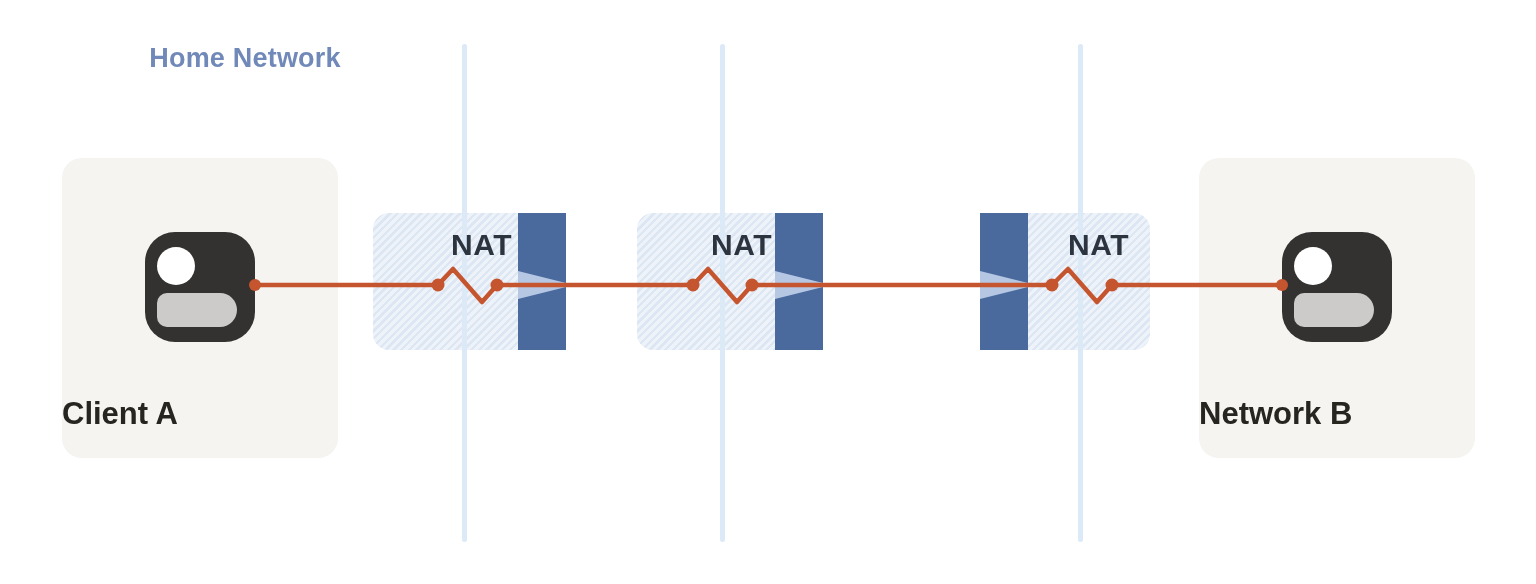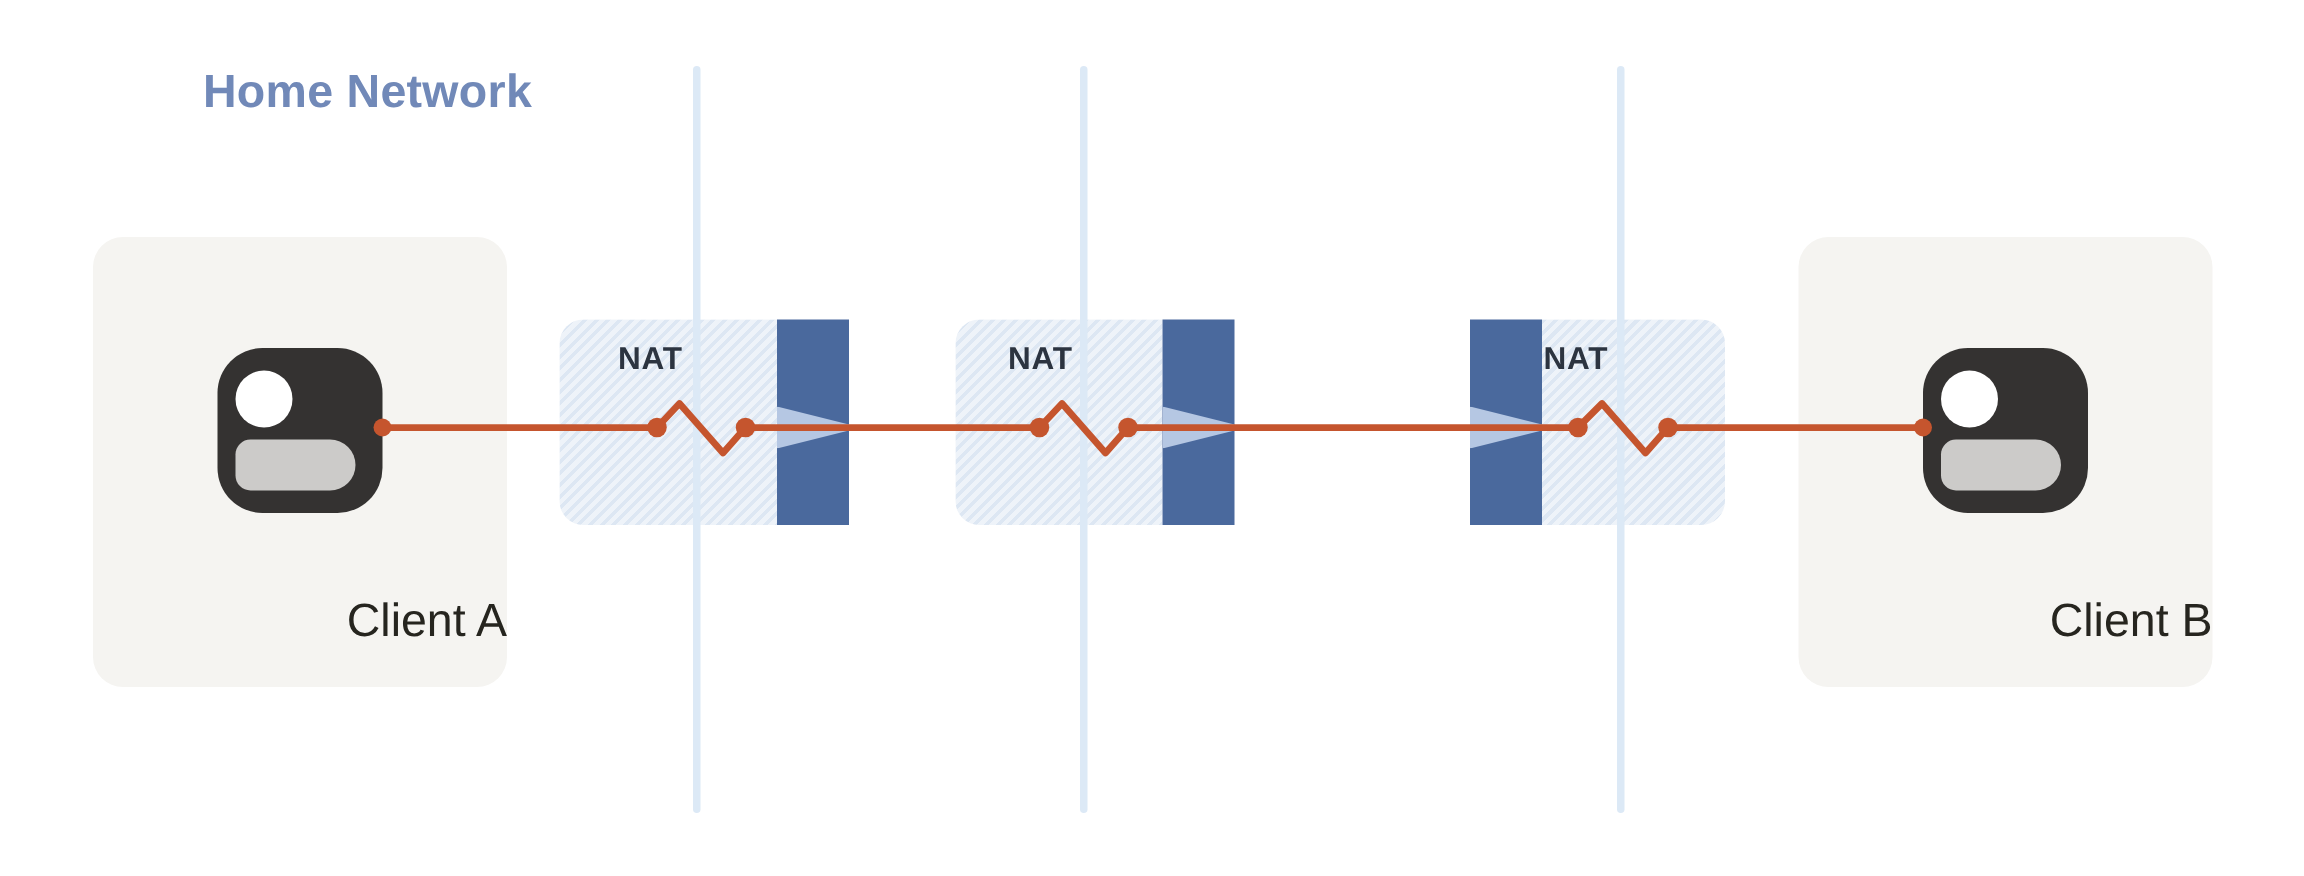--- a/index.html
+++ b/index.html
@@ -9,21 +9,21 @@
     background:#ffffff;
     overflow:hidden;
     font-family:"Liberation Sans", sans-serif;
   }
 
   
   .zone-label{
     position:absolute;
     top:43px;
     transform:translateX(-50%);
-    font-size:31px;
+    font-size:27px;
     font-weight:bold;
     color:#7189b8;
     letter-spacing:.2px;
     white-space:nowrap;
     z-index:4;
   }
 
   
   .divider{
     position:absolute;
@@ -61,41 +61,41 @@
     position:absolute;
     left:12px;top:61px;
     width:80px;height:34px;
     background:#cccbc9;
     border-radius:10px 17px 17px 10px;
   }
   .client-label{
     position:absolute;
     top:238px;left:0;
     width:100%;
-    text-align:right;
+    text-align:left;
     font-size:31px;
-    font-weight:normal;
+    font-weight:bold;
     color:#26251f;
   }
 
   
   .nat-hatch{
     position:absolute;
     top:213px;height:137px;
     background-color:#eef3f9;
     background-image:repeating-linear-gradient(135deg,
       #dde7f3 0px, #dde7f3 2.5px, #eef3f9 2.5px, #eef3f9 5.5px);
     z-index:1;
   }
   .nat-label{
     position:absolute;
     top:228px;
     width:100px;
-    text-align:left;
-    font-size:21px;
+    text-align:right;
+    font-size:30px;
     font-weight:bold;
     letter-spacing:.5px;
     color:#2c3440;
     z-index:4;
   }
 
   
   .firewall-bar{
     position:absolute;
     top:213px;
@@ -137,21 +137,21 @@
       <div class="icon-body"></div>
     </div>
     <div class="client-label">Client A</div>
   </div>
 
   <div class="client-card" style="left:1199px">
     <div class="client-icon">
       <div class="icon-head"></div>
       <div class="icon-body"></div>
     </div>
-    <div class="client-label">Client B</div>
+    <div class="client-label">Network B</div>
   </div>
 
   <div class="nat-hatch" style="left:373px;width:145px;border-radius:16px 0 0 16px"></div>
   <div class="firewall-bar" style="left:518px">
     <div class="firewall-gap"></div>
   </div>
   <div class="nat-label" style="left:412px">NAT</div>
 
   <div class="nat-hatch" style="left:637px;width:138px;border-radius:16px 0 0 16px"></div>
   <div class="firewall-bar" style="left:775px">

